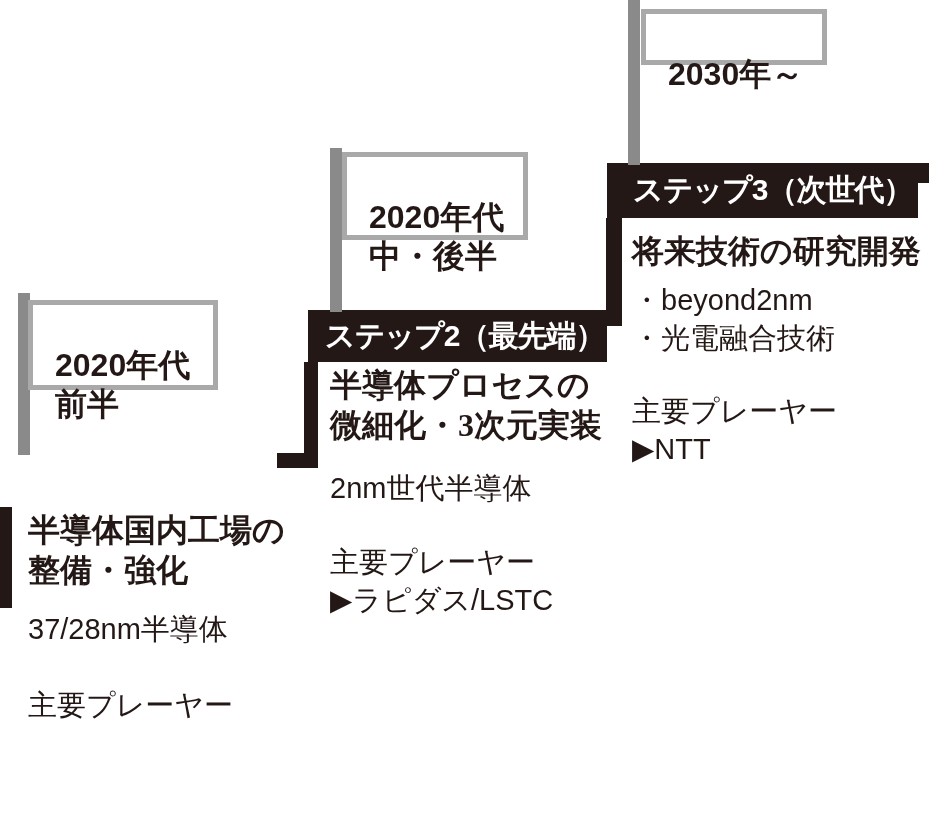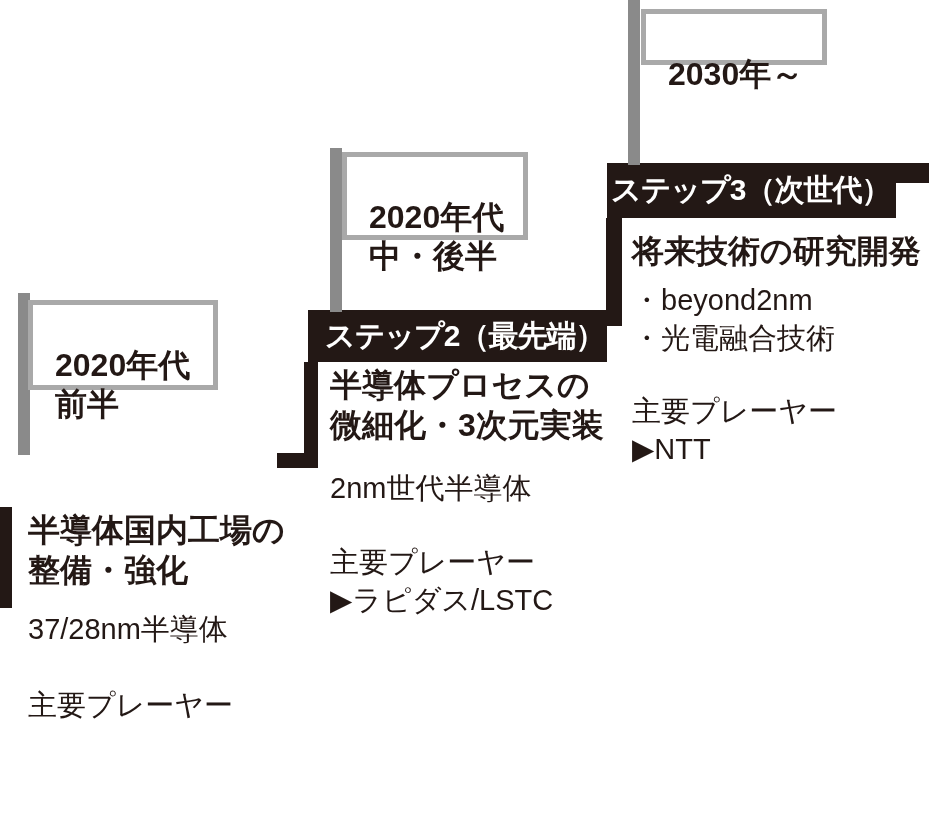--- a/index.html
+++ b/index.html
@@ -29,33 +29,33 @@
   .flag.f2{left:342px;top:152px;width:186px;height:88px;}
   .flag.f3{left:641px;top:9px;width:186px;height:56px;}
   
   .bar{
     background:#231815;color:#ffffff;
     font-weight:bold;font-size:30px;letter-spacing:-1px;
     display:flex;align-items:center;white-space:nowrap;
   }
   .bar.b1{left:0;top:453px;width:277px;height:54px;padding-left:30px;}
   .bar.b2{left:308px;top:310px;width:282px;height:52px;padding-left:17px;}
-  .bar.b3{left:607px;top:163px;width:285px;height:55px;padding-left:4px;text-align:right;}
+  .bar.b3{left:607px;top:163px;width:285px;height:55px;padding-left:26px;text-align:right;}
   
   .strip{background:#231815;}
   .strip.s1{left:277px;top:453px;width:41px;height:15px;}
   .strip.s2{left:588px;top:310px;width:34px;height:16px;}
   .strip.s3{left:892px;top:163px;width:37px;height:20px;}
   
   .descender{background:#231815;}
   .descender.d1{left:0;top:507px;width:12px;height:101px;}
   .descender.d2{left:304px;top:362px;width:14px;height:93px;}
   .descender.d3{left:606px;top:218px;width:16px;height:94px;}
   
-  .title{font-weight:bold;font-size:32px;line-height:40px;white-space:pre-line;}
+  .title{font-weight:bold;font-size:32px;line-height:40px;white-space:pre-line;font-family:Liberation Serif, serif;}
   .body-text{font-size:29px;line-height:38px;white-space:pre-line;}
   .t1{left:28px;top:510px;}
   .g1{left:28px;top:610px;}
   .h1{left:28px;top:686px;}
   .v1{left:28px;top:724px;}
   .t2{left:330px;top:365px;}
   .g2{left:330px;top:469px;}
   .h2{left:330px;top:543px;}
   .v2{left:330px;top:581px;}
   .t3{left:632px;top:231px;}

